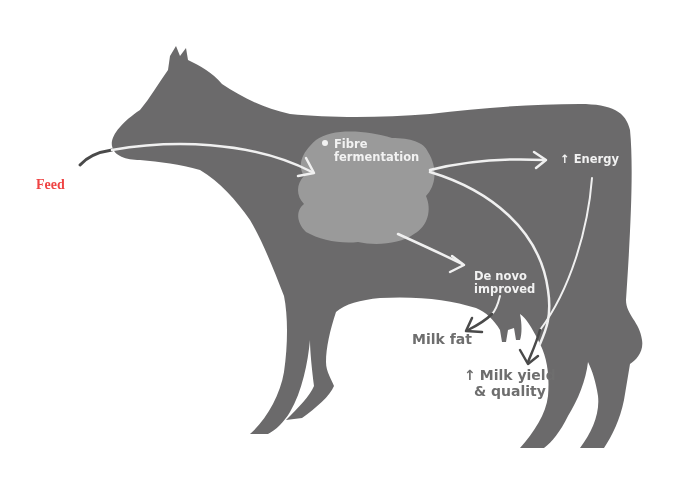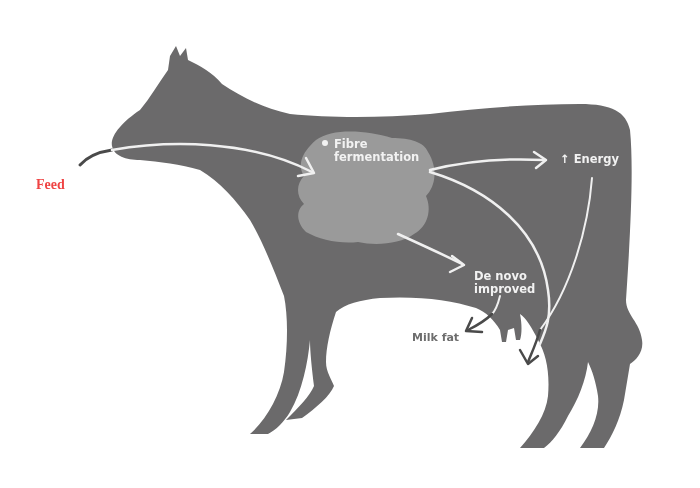--- a/index.html
+++ b/index.html
@@ -1,20 +1,20 @@
 <!DOCTYPE html>
 <html><head>
 <meta charset="utf-8">
 <style>
   html, body { margin:0; padding:0; background:#ffffff; }
   body { width:700px; height:488px; position:relative; overflow:hidden; font-family:"DejaVu Sans", sans-serif; }
   #stage { position:absolute; left:0; top:0; width:700px; height:488px; }
   .lbl { position:absolute; font-family:"DejaVu Sans", sans-serif; font-weight:bold; line-height:1.12; white-space:nowrap; }
   .lbl-white { color:#f2f2f2; font-size:11.5px; }
-  .lbl-dark { color:#6e6e6e; font-size:11px; }
+  .lbl-dark { color:#6e6e6e; font-size:14px; }
   .feed { color:#ef4444; font-size:14px;font-family:Liberation Serif, serif; }
   .bullet { display:inline-block; width:6px; height:6px; border-radius:50%; background:#f2f2f2; margin-right:6px; vertical-align:2px; }
   .arrow-up { display:inline-block; margin-right:4px; }
 </style>
 </head>
 <body>
 
 <div id="stage">
   <svg width="700" height="488" viewBox="0 0 700 488" style="position:absolute;left:0;top:0;">
 
@@ -109,13 +109,17 @@
     <span class="arrow-up">↑</span><span>Energy</span>
   </div>
 
   <div class="lbl lbl-white" style="left:474px; top:256px; text-align:left;margin-top:14px;">
     <span>De novo</span><br>
     <span>improved</span>
   </div>
 
   <div class="lbl lbl-dark" style="left:412px; top:332px;">Milk fat</div>
 
+  <div class="lbl lbl-dark" style="left:464px; top:368px; text-align:center;">
+    <span class="arrow-up">↑</span><span>Milk yield</span><br>
+    <span>&amp; quality</span>
+  </div>
 </div>
 
 </body></html>

